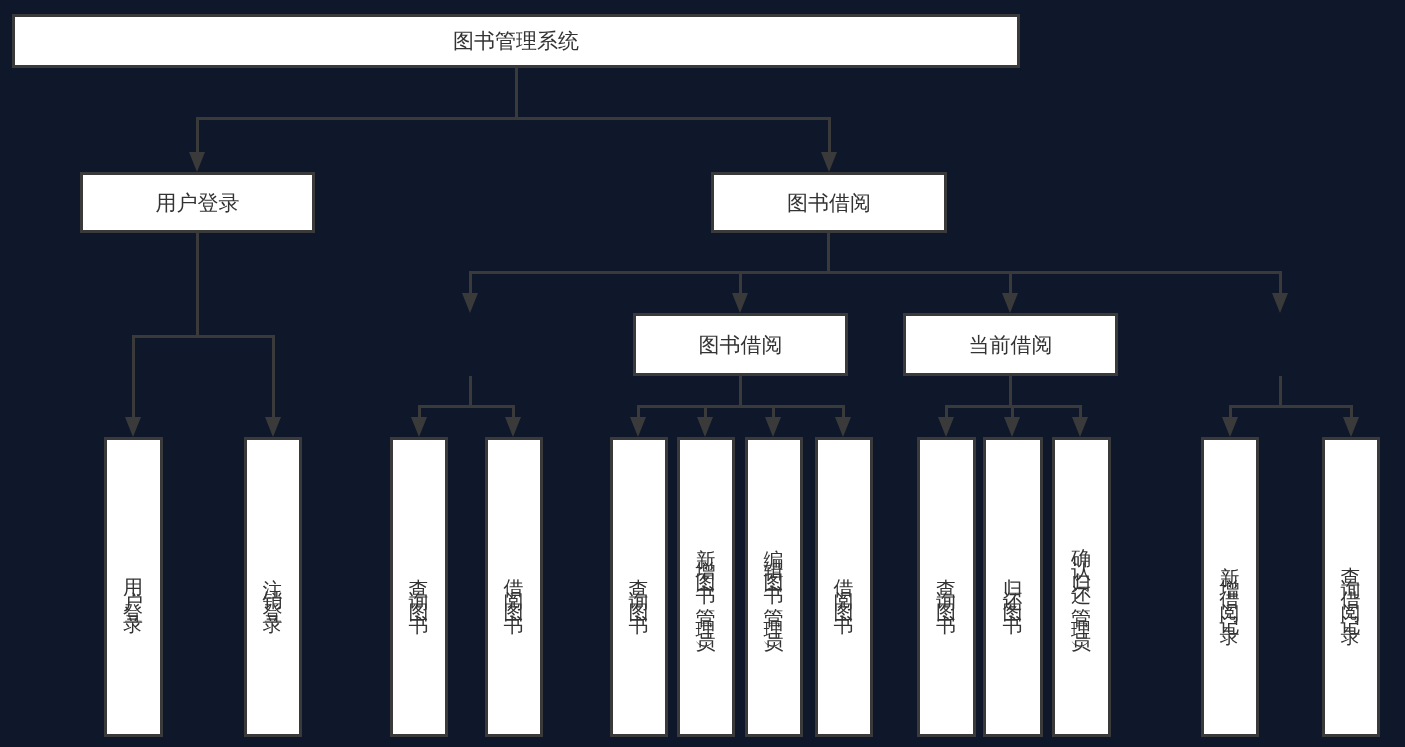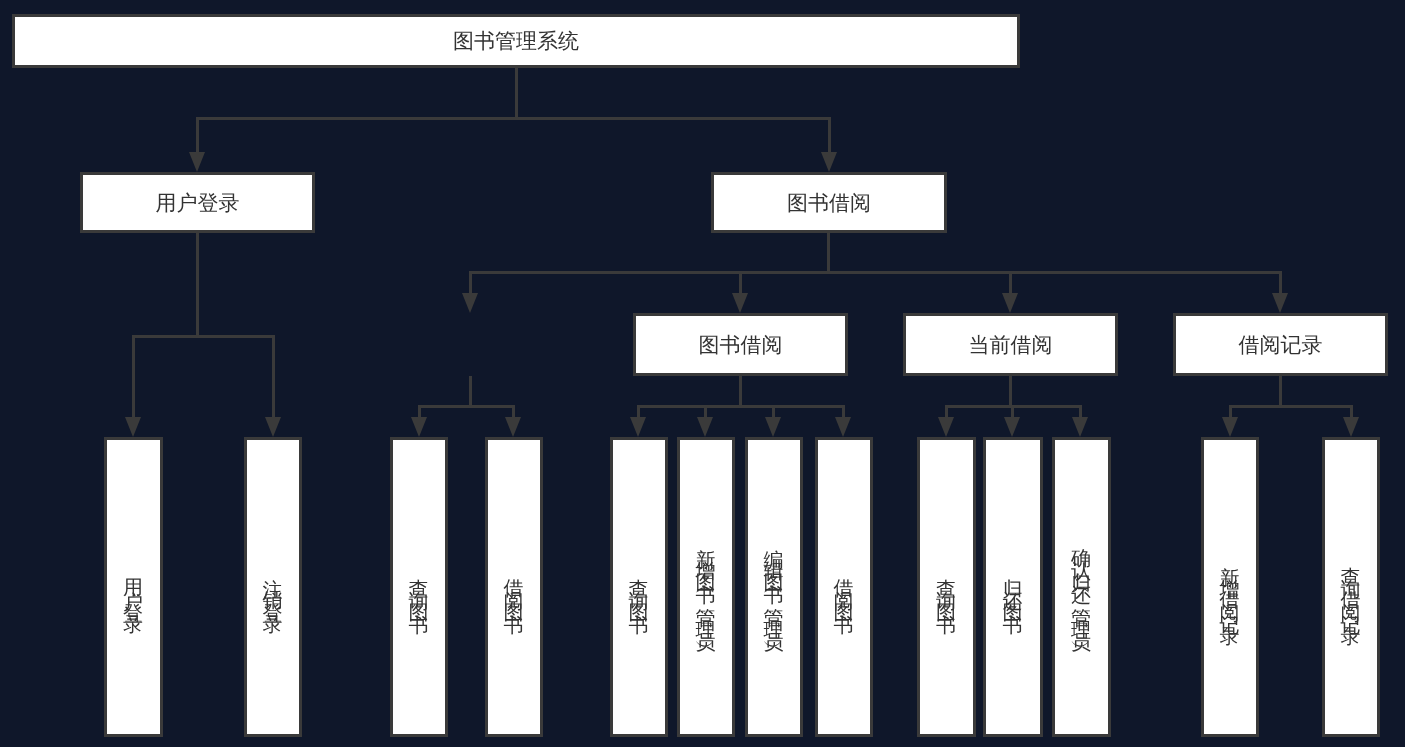--- a/index.html
+++ b/index.html
@@ -103,23 +103,20 @@
   <div class="arrow" style="left:1002px; top:293px;"></div>
   <div class="vline" style="left:1279px; top:271px; height:26px;"></div>
   <div class="arrow" style="left:1272px; top:293px;"></div>
 
   <div class="box" style="left:633px; top:313px; width:215px; height:63px;">
     <span>图书借阅</span>
   </div>
   <div class="box" style="left:903px; top:313px; width:215px; height:63px;">
     <span>当前借阅</span>
   </div>
-  <div class="box" style="left:1173px; top:313px; width:215px; height:63px;">
-    <span>借阅记录</span>
-  </div>
 
   <div class="vline" style="left:469px; top:376px; height:32px;"></div>
   <div class="hline" style="left:418px; top:405px; width:97px;"></div>
   <div class="vline" style="left:418px; top:405px; height:15px;"></div>
   <div class="arrow" style="left:411px; top:417px;"></div>
   <div class="vline" style="left:512px; top:405px; height:15px;"></div>
   <div class="arrow" style="left:505px; top:417px;"></div>
 
   <div class="vline" style="left:739px; top:376px; height:32px;"></div>
   <div class="hline" style="left:637px; top:405px; width:208px;"></div>

